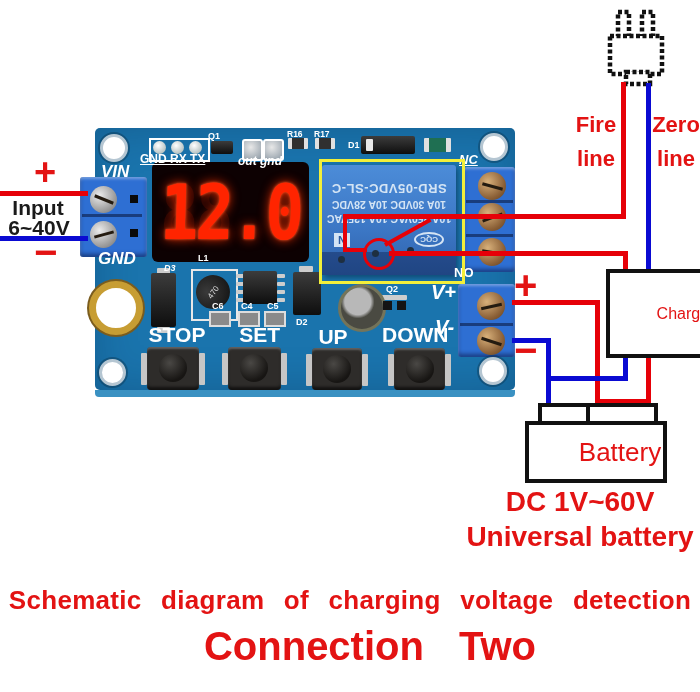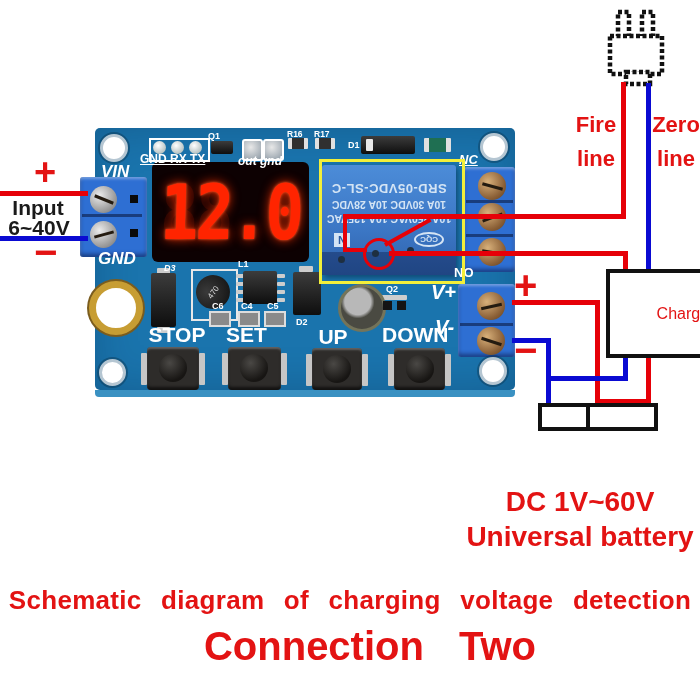--- a/index.html
+++ b/index.html
@@ -164,21 +164,21 @@
   <div class="slot" style="left:482px;top:216px;width:21px;height:3px;transform:rotate(-20deg);"></div>
   <div class="screw-bronze" style="left:478px;top:238px;width:28px;height:28px;"></div>
   <div class="slot" style="left:482px;top:251px;width:21px;height:3px;transform:rotate(10deg);"></div>
   <div class="silk" style="left:454px;top:265px;font-size:13px;">NO</div>
 
   <div class="silk silk-sm" style="left:164px;top:263px;font-style:italic;">D3</div>
   <div class="pad" style="left:157px;top:268px;width:13px;height:6px;"></div>
   <div class="chip" style="left:151px;top:273px;width:25px;height:54px;"></div>
   <div class="pad" style="left:157px;top:327px;width:13px;height:6px;"></div>
 
-  <div class="silk silk-sm" style="left:198px;top:259px;margin-left:40px;">L1</div>
+  <div class="silk silk-sm" style="left:198px;top:253px;">L1</div>
   <div class="abs" style="left:191px;top:269px;width:43px;height:48px;border:2px solid #e8e8e8;z-index:4;"></div>
   <div class="abs" style="left:196px;top:275px;width:34px;height:34px;border-radius:50%;background:radial-gradient(circle at 40% 35%,#3a3a3a,#0e0e0e);z-index:5;color:#ddd;font-size:8px;display:flex;align-items:center;justify-content:center;transform:rotate(-55deg);">470</div>
 
   <div class="chip" style="left:243px;top:271px;width:34px;height:33px;"></div>
   <div class="pad" style="left:236px;top:274px;width:8px;height:4px;"></div>
   <div class="pad" style="left:236px;top:282px;width:8px;height:4px;"></div>
   <div class="pad" style="left:236px;top:290px;width:8px;height:4px;"></div>
   <div class="pad" style="left:236px;top:298px;width:8px;height:4px;"></div>
   <div class="pad" style="left:277px;top:274px;width:8px;height:4px;"></div>
   <div class="pad" style="left:277px;top:282px;width:8px;height:4px;"></div>
@@ -211,21 +211,21 @@
   <div class="slot" style="left:481px;top:305px;width:21px;height:3px;transform:rotate(-12deg);"></div>
   <div class="screw-bronze" style="left:477px;top:327px;width:28px;height:28px;"></div>
   <div class="slot" style="left:481px;top:340px;width:21px;height:3px;transform:rotate(18deg);"></div>
 
   <div class="silk" style="left:148px;top:323px;width:58px;text-align:center;font-size:21px;">STOP</div>
   <div class="btn-pin" style="left:141px;top:353px;width:6px;height:32px;"></div>
   <div class="btn-pin" style="left:199px;top:353px;width:6px;height:32px;"></div>
   <div class="btn-body" style="left:147px;top:347px;width:52px;height:43px;"></div>
   <div class="btn-cap" style="left:159px;top:354px;width:28px;height:28px;"></div>
 
-  <div class="silk" style="left:226px;top:323px;width:54px;text-align:left;font-size:21px;">SET</div>
+  <div class="silk" style="left:226px;top:323px;width:54px;text-align:right;font-size:21px;">SET</div>
   <div class="btn-pin" style="left:222px;top:353px;width:6px;height:32px;"></div>
   <div class="btn-pin" style="left:281px;top:353px;width:6px;height:32px;"></div>
   <div class="btn-body" style="left:228px;top:347px;width:53px;height:43px;"></div>
   <div class="btn-cap" style="left:240px;top:354px;width:28px;height:28px;"></div>
 
   <div class="silk" style="left:315px;top:325px;width:36px;text-align:center;font-size:21px;">UP</div>
   <div class="btn-pin" style="left:306px;top:354px;width:6px;height:32px;"></div>
   <div class="btn-pin" style="left:362px;top:354px;width:6px;height:32px;"></div>
   <div class="btn-body" style="left:312px;top:348px;width:50px;height:42px;"></div>
   <div class="btn-cap" style="left:323px;top:355px;width:28px;height:28px;"></div>
@@ -237,19 +237,22 @@
   <div class="btn-cap" style="left:406px;top:355px;width:28px;height:28px;"></div>
 
   <div class="red-lbl" style="left:514px;top:263px;font-size:40px;font-weight:bold;">+</div>
   <div class="red-lbl" style="left:514px;top:328px;font-size:40px;font-weight:bold;">−</div>
   <div class="box" style="left:606px;top:269px;width:55px;height:81px;display:flex;align-items:center;justify-content:center;">
     <span style="color:#e31313;font-size:16px;">Charger</span>
   </div>
 
   <div class="box" style="left:538px;top:403px;width:14px;height:20px;z-index:24;"></div>
   <div class="box" style="left:586px;top:403px;width:16px;height:20px;z-index:24;"></div>
+  <div class="box" style="left:525px;top:421px;width:86px;height:54px;z-index:26;display:flex;align-items:center;justify-content:center;">
+    <span style="color:#e31313;font-size:26px;">Battery</span>
+  </div>
   <div class="red-lbl" style="left:430px;top:486px;width:300px;text-align:center;font-size:28px;font-weight:600;">DC 1V~60V</div>
   <div class="red-lbl" style="left:415px;top:521px;width:330px;text-align:center;font-size:28px;font-weight:600;">Universal battery</div>
 
   <div class="red-lbl" style="left:0;top:585px;width:700px;text-align:center;font-size:26px;font-weight:600;word-spacing:12px;letter-spacing:.3px;">Schematic diagram of charging voltage detection</div>
   <div class="red-lbl" style="left:0;top:624px;width:700px;text-align:center;text-indent:40px;font-size:40px;font-weight:bold;word-spacing:24px;">Connection Two</div>
 
 </div>
 
 </body></html>

